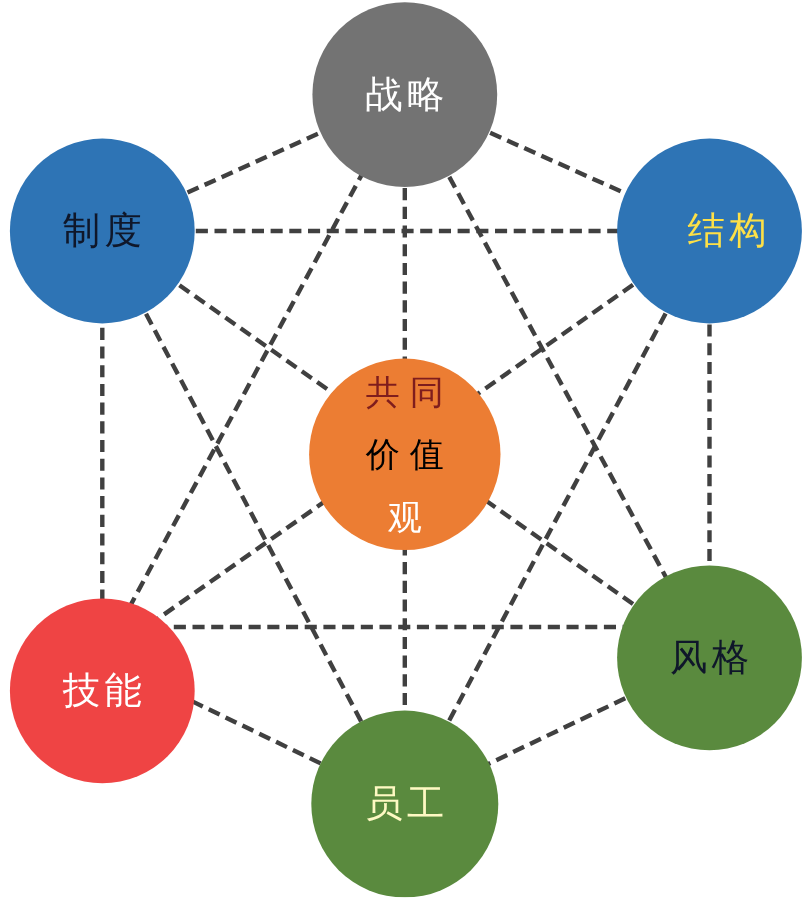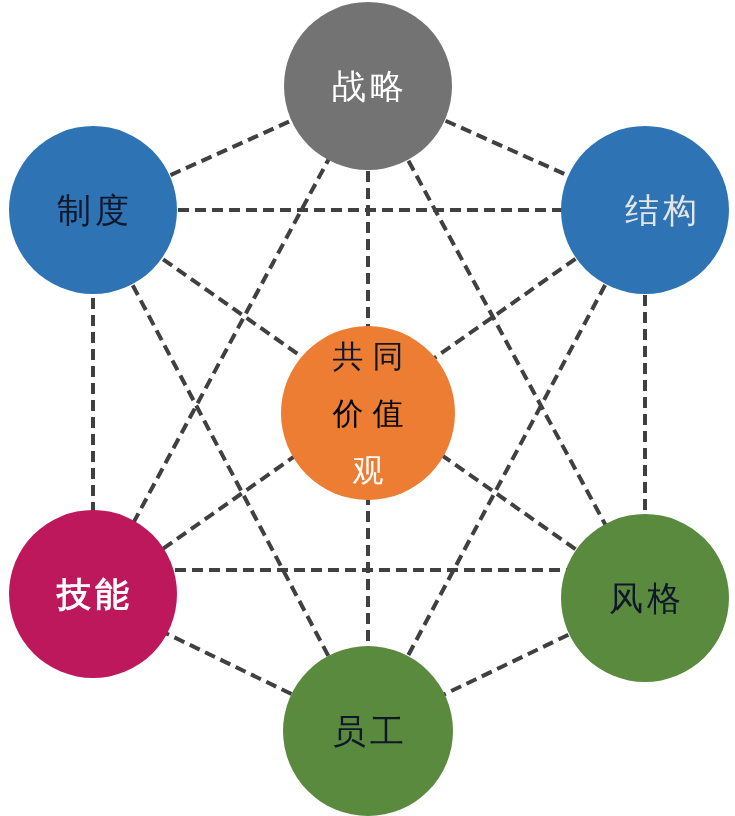--- a/index.html
+++ b/index.html
@@ -71,30 +71,30 @@
       <line x1="645" y1="598" x2="93" y2="210" stroke="#404040" stroke-width="4" stroke-dasharray="11 6"></line>
     </svg>
   <div id="node-layer">
       <div class="node" style="left: 284px; top: 2px; width: 168px; height: 168px; background: #737373;">
         <span style="color: rgb(255, 255, 255);">战略</span>
       </div>
       <div class="node" style="left: 9px; top: 126px; width: 168px; height: 168px; background: rgb(46, 116, 181);">
         <span style="color: #0f172a;">制度</span>
       </div>
       <div class="node" style="left: 561px; top: 126px; width: 168px; height: 168px; background: rgb(46, 116, 181);">
-        <span style="color: #e5e5e5; margin-left: 32px;">结构</span>
+        <span style="color: #fde047; margin-left: 32px;">结构</span>
       </div>
       <div class="node center-node" style="left: 281px; top: 326px; width: 174px; height: 174px; background: rgb(236, 125, 51);">
-        <span style="color: #0f172a;">共同</span>
+        <span style="color: #7f1d1d;">共同</span>
         <span style="color: #000000;">价值</span>
         <span style="color: rgb(255, 255, 255);">观</span>
       </div>
-      <div class="node" style="left: 9px; top: 510px; width: 168px; height: 168px; background: #be185d; font-weight: bold;">
+      <div class="node" style="left: 9px; top: 544px; width: 168px; height: 168px; background: #ef4444;">
         <span style="color: rgb(255, 255, 255);">技能</span>
       </div>
       <div class="node" style="left: 561px; top: 514px; width: 168px; height: 168px; background: rgb(90, 138, 62);">
         <span style="color: #0f172a;">风格</span>
       </div>
       <div class="node" style="left: 283px; top: 646px; width: 170px; height: 170px; background: rgb(90, 138, 62);">
-        <span style="color: #0f172a;">员工</span>
+        <span style="color: #fef9c3;">员工</span>
       </div>
     </div>
 </div>
 
 </body></html>

